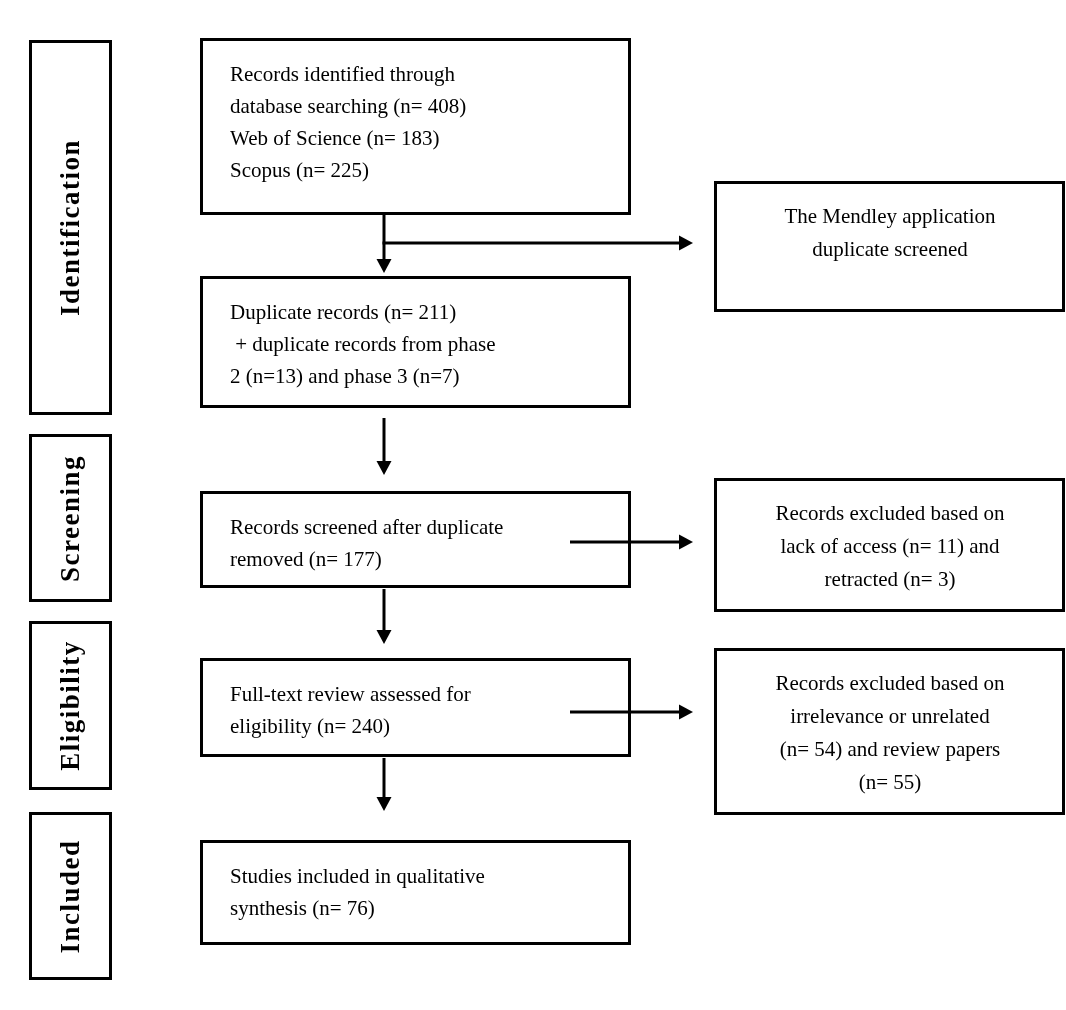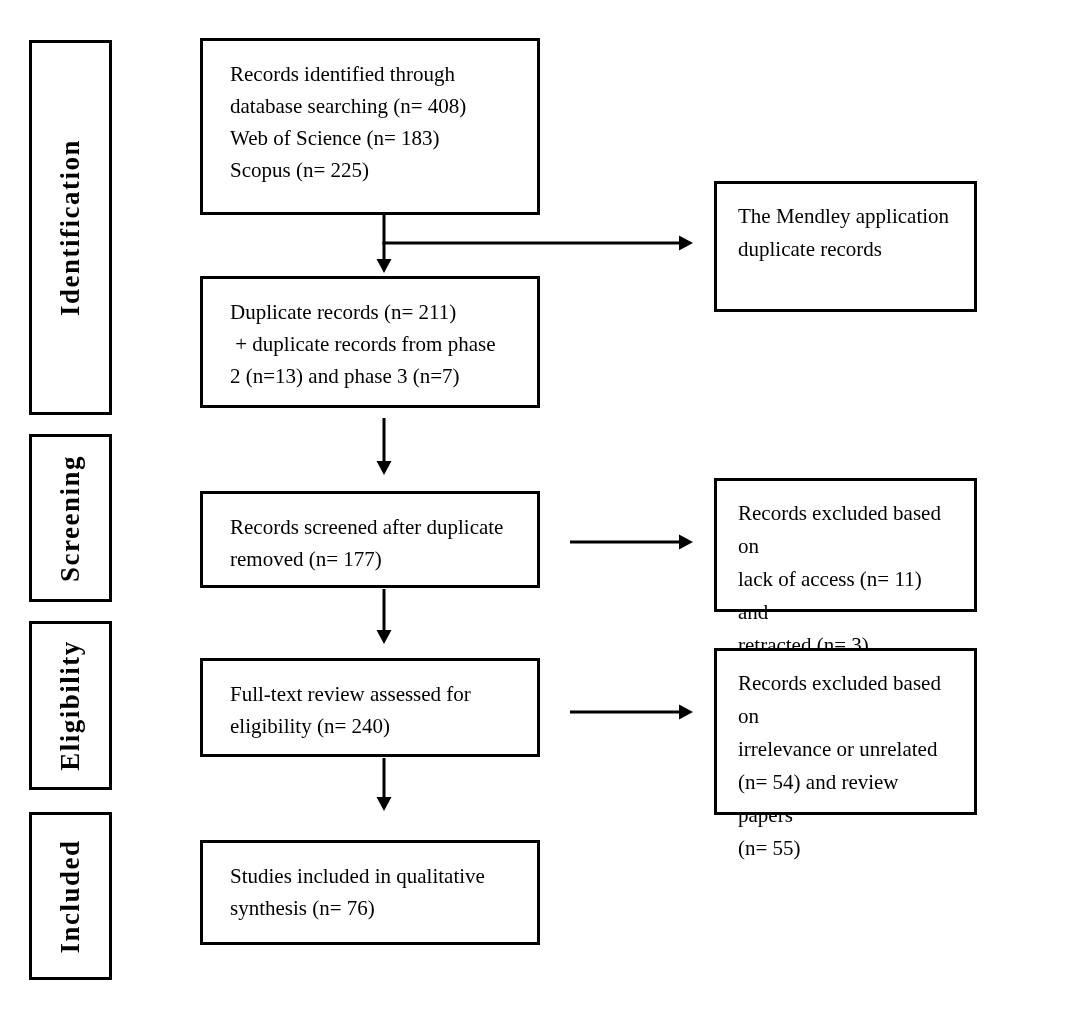--- a/index.html
+++ b/index.html
@@ -17,31 +17,32 @@
     overflow: hidden;
   }
   .box {
     position: absolute;
     box-sizing: border-box;
     border: 3px solid #000000;
     background: #ffffff;
   }
   .mainbox {
     left: 200px;
-    width: 340px;
+    width: 431px;
     padding: 17px 14px 0 27px;
     font-size: 21px;
     line-height: 32px;
   }
   .sidebox {
     left: 714px;
-    width: 263px;
+    width: 351px;
     padding: 16px 20px 0 21px;
     font-size: 21px;
     line-height: 33px;
+    text-align: center;
   }
   .tline {
     white-space: pre-wrap;
   }
   .stage {
     position: absolute;
     left: 29px;
     width: 83px;
     box-sizing: border-box;
     border: 3px solid #000000;
@@ -107,21 +108,21 @@
     <div class="tline">eligibility (n= 240)</div>
   </div>
 
   <div class="box mainbox" style="top:840px;height:105px">
     <div class="tline">Studies included in qualitative</div>
     <div class="tline">synthesis (n= 76)</div>
   </div>
 
   <div class="box sidebox" style="top:181px;height:131px">
     <div class="tline">The Mendley application</div>
-    <div class="tline">duplicate records</div>
+    <div class="tline">duplicate screened</div>
   </div>
 
   <div class="box sidebox" style="top:478px;height:134px">
     <div class="tline">Records excluded based on</div>
     <div class="tline">lack of access (n= 11) and</div>
     <div class="tline">retracted (n= 3)</div>
   </div>
 
   <div class="box sidebox" style="top:648px;height:167px">
     <div class="tline">Records excluded based on</div>

